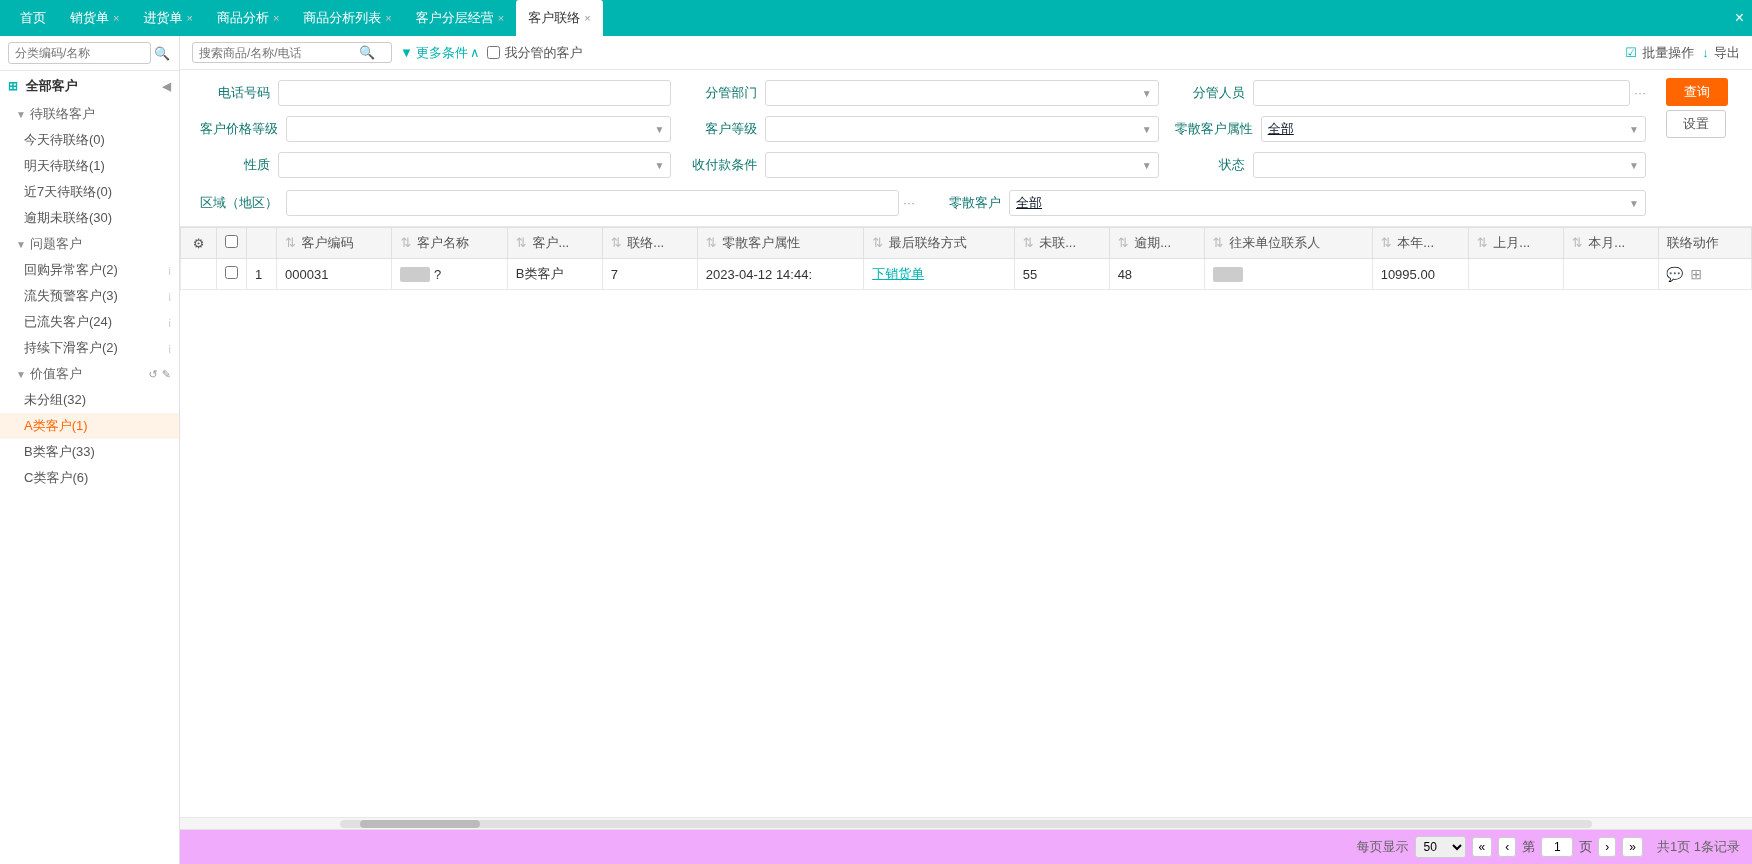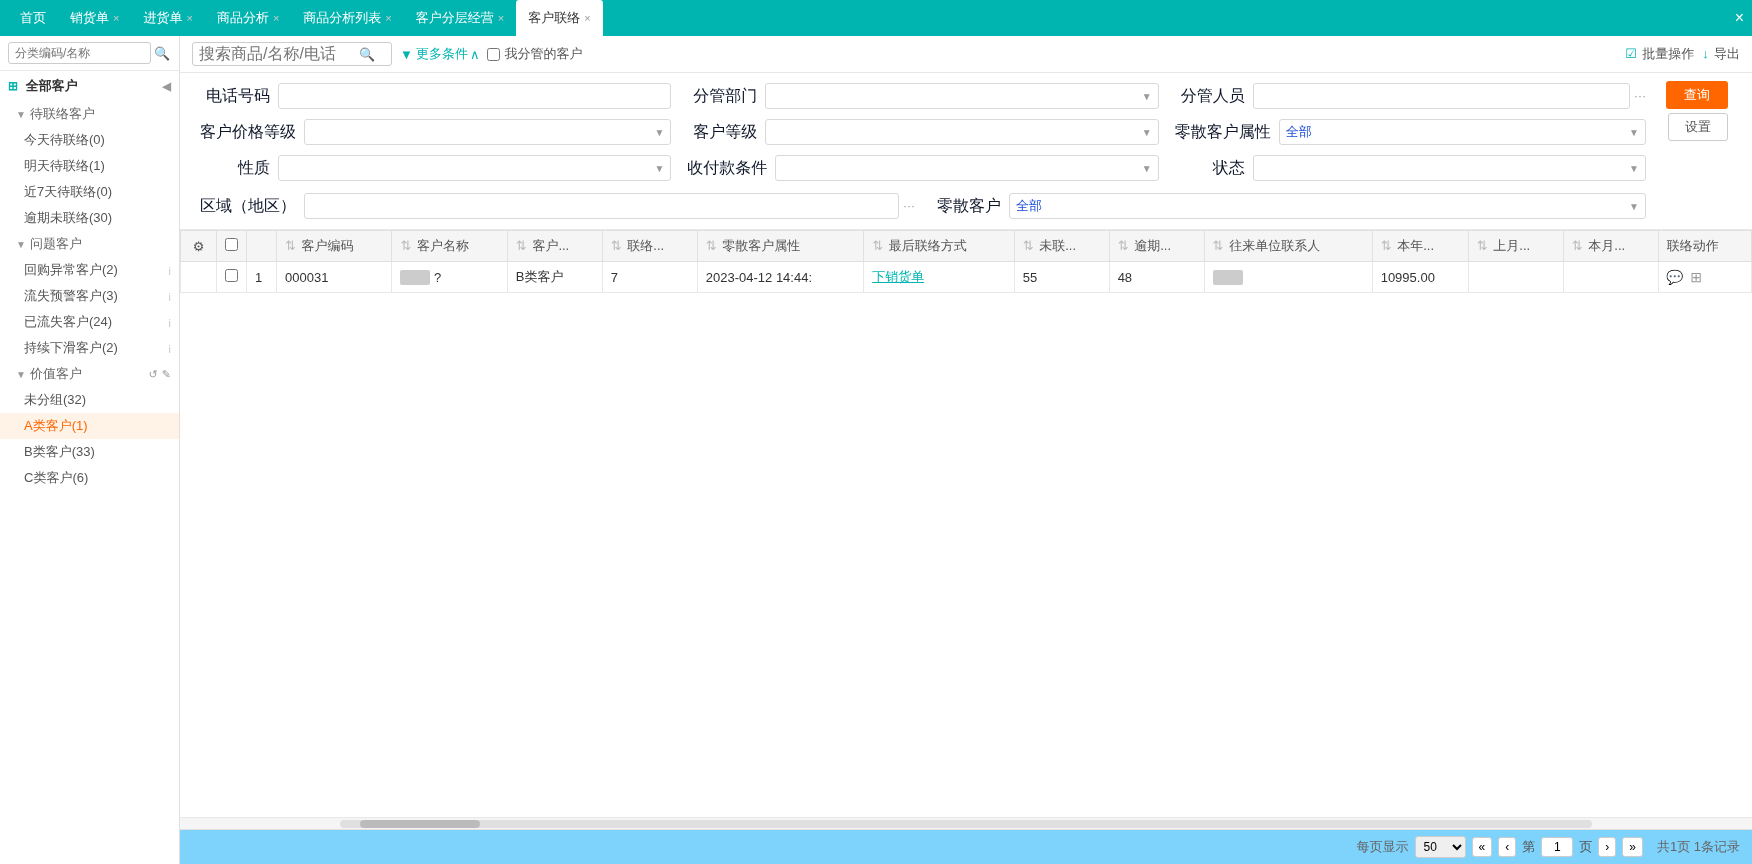--- a/index.html
+++ b/index.html
@@ -70,21 +70,21 @@
 
     
     .filter-bar {
       background: white; padding: 6px 12px; border-bottom: 1px solid #e8e8e8;
       display: flex; align-items: center; gap: 8px;
     }
     .filter-search {
       display: flex; align-items: center; border: 1px solid #ccc; border-radius: 3px;
       padding: 2px 6px; width: 200px;
     }
-    .filter-search input { border: none; outline: none; width: 160px; font-size: 16px; }
+    .filter-search input { border: none; outline: none; width: 160px; font-size: 12px; }
     .filter-search .s-icon { color: #00b4b0; font-size: 13px; }
     .more-conditions {
       display: flex; align-items: center; color: #00b4b0; cursor: pointer; font-size: 12px;
     }
     .more-conditions .filter-icon { margin-right: 3px; }
     .my-customers { display: flex; align-items: center; font-size: 12px; color: #555; }
     .my-customers input { margin-right: 4px; }
     .right-actions { margin-left: auto; display: flex; gap: 8px; align-items: flex-start; }
     .batch-btn { color: #555; font-size: 12px; cursor: pointer; }
     .batch-btn .icon { color: #00b4b0; margin-right: 2px; }
@@ -99,45 +99,45 @@
     .filter-row {
       display: flex; align-items: center; gap: 0;
       margin-bottom: 6px;
     }
     .filter-row:last-child { margin-bottom: 0; margin-top: 8px; }
     .filter-cell {
       display: flex; align-items: center; flex: 1;
       padding: 0 8px; min-height: 30px;
     }
     .filter-label {
-      color: #0f172a; font-size: 16px; white-space: nowrap; min-width: 70px; text-align: right;
+      color: #0f766e; font-size: 13px; white-space: nowrap; min-width: 70px; text-align: right;
       margin-right: 8px;
     }
     .filter-input {
       flex: 1; border: 1px solid #d9d9d9; border-radius: 3px; height: 26px;
       padding: 0 6px; font-size: 12px; outline: none; color: #333;
     }
     .filter-select {
       flex: 1; border: 1px solid #d9d9d9; border-radius: 3px; height: 26px;
       padding: 0 6px; font-size: 12px; background: white; cursor: pointer;
       display: flex; align-items: center; justify-content: space-between; position: relative;
     }
-    .filter-select .sel-text { color: #1d4ed8; }
+    .filter-select .sel-text { color: #0f172a; text-decoration: underline; }
     .filter-select .chevron { color: #999; font-size: 10px; }
     .filter-select-dots { color: #999; font-size: 12px; cursor: pointer; margin-left: 4px; }
 
     .query-btn {
       background: #ff6600; color: white; border: none; border-radius: 3px;
       padding: 5px 18px; cursor: pointer; font-size: 13px; height: 28px;
     }
     .set-btn {
       background: white; color: #555; border: 1px solid #ccc; border-radius: 3px;
       padding: 4px 16px; cursor: pointer; font-size: 13px; height: 28px; margin-top: 4px;
     }
-    .btn-group { display: flex; flex-direction: column; align-items: flex-end; padding: 0 12px; }
+    .btn-group { display: flex; flex-direction: column; align-items: flex-start; padding: 0 12px; }
 
     
     .table-area { flex: 1; overflow: auto; background: white; }
     table { width: 100%; border-collapse: collapse; font-size: 12px; }
     thead tr { background: #f5f5f5; }
     th {
       border: 1px solid #e0e0e0; padding: 6px 8px; text-align: left;
       white-space: nowrap; color: #555; font-weight: normal;
       position: relative;
     }
@@ -145,21 +145,21 @@
     td {
       border: 1px solid #e8e8e8; padding: 6px 8px; color: #333;
       white-space: nowrap;
     }
     td.link { color: #00b4b0; cursor: pointer; text-decoration: underline; }
     .checkbox-cell { text-align: center; width: 30px; }
 
     
     .pagination {
       display: flex; align-items: center; justify-content: flex-end;
-      padding: 6px 12px; background: #7dd3fc; border-top: 1px solid #e0e0e0;
+      padding: 6px 12px; background: #f0abfc; border-top: 1px solid #e0e0e0;
       font-size: 12px; color: #555; gap: 6px;
     }
     .page-label { color: #666; }
     .page-select {
       border: 1px solid #ccc; border-radius: 3px; padding: 2px 4px;
       font-size: 12px;
     }
     .page-btn {
       border: 1px solid #ccc; border-radius: 3px; padding: 2px 6px;
       cursor: pointer; background: white; font-size: 12px;

